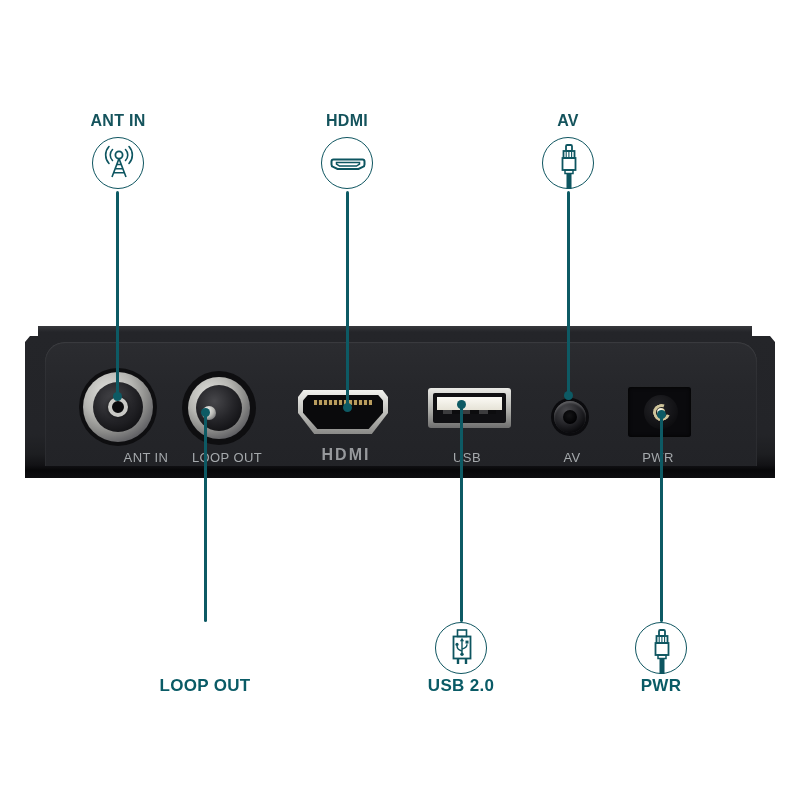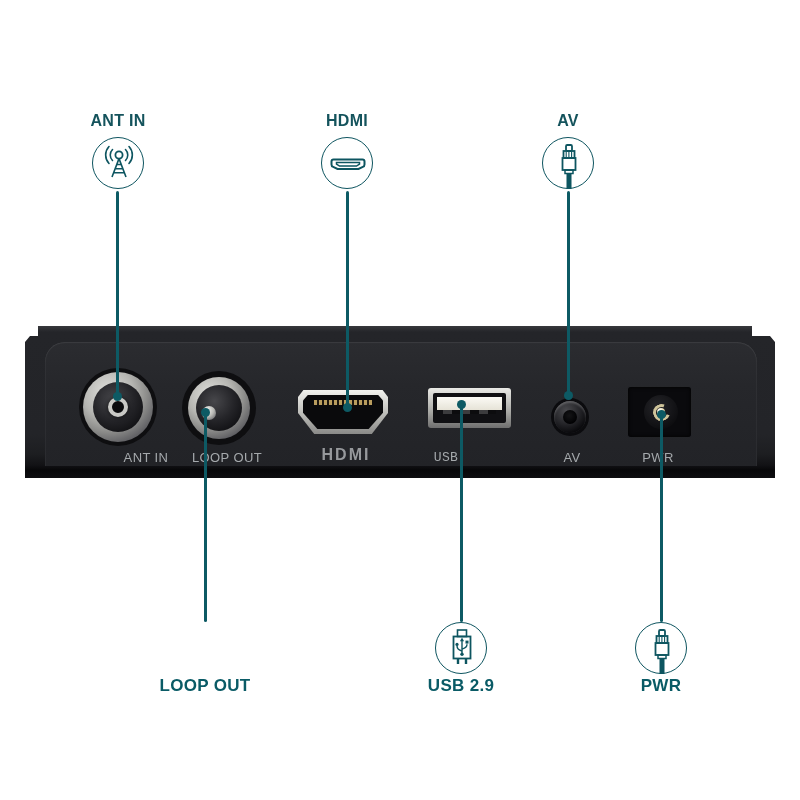--- a/index.html
+++ b/index.html
@@ -91,21 +91,21 @@
   #pwr-round  { background:radial-gradient(circle at 40% 35%, #242428, #121215 60%, #050507); }
   #pwr-ring   { border:3px solid #cfc49a; border-right-color:transparent; border-radius:50%;
                 transform:rotate(-25deg); box-sizing:border-box; }
   #pwr-pin    { background:radial-gradient(circle at 35% 30%, #ffffff, #e8dcb0 50%, #9a8a50 95%); }
 
   
   .port-label { position:absolute; top:124px; width:100px; text-align:center;
                 font-size:13px; color:#A5A9AC; letter-spacing:.4px; }
   #plbl-antin   { left:71px; }
   #plbl-loopout { left:152px; }
-  #plbl-usb     { left:371px;font-family:Liberation Mono, monospace; }
+  #plbl-usb     { left:392px; }
   #plbl-av      { left:497px; }
   #plbl-pwr     { left:583px; }
   #plbl-hdmi    { left:271px; top:120px; font-size:16px; font-weight:bold;
                   color:#97999C; letter-spacing:2px; }
 
   .icon-stroke { stroke:#0D5560; fill:none; }
   .icon-fill   { fill:#0D5560; stroke:none; }
 </style>
 </head>
 <body>
@@ -223,16 +223,16 @@
       <rect class="icon-stroke" x="23" y="7" width="6" height="6" rx="1.2" stroke-width="1.8"></rect>
       <rect class="icon-stroke" x="20.5" y="13" width="11" height="7" stroke-width="1.8"></rect>
       <path class="icon-stroke" stroke-width="1.1" d="M23.2,13.8 V19.2 M25.9,13.8 V19.2 M28.6,13.8 V19.2"></path>
       <rect class="icon-stroke" x="19.5" y="20" width="13" height="12" stroke-width="1.8"></rect>
       <rect class="icon-stroke" x="22" y="32" width="8" height="3.5" stroke-width="1.5"></rect>
       <rect class="icon-fill" x="23.5" y="35.5" width="5" height="15.5"></rect>
     </svg>
   </div>
 
   <div class="co-label-bot" id="lbl-loopout">LOOP OUT</div>
-  <div class="co-label-bot" id="lbl-usb20">USB 2.9</div>
+  <div class="co-label-bot" id="lbl-usb20">USB 2.0</div>
   <div class="co-label-bot" id="lbl-pwr">PWR</div>
 
 </div>
 
 </body></html>

